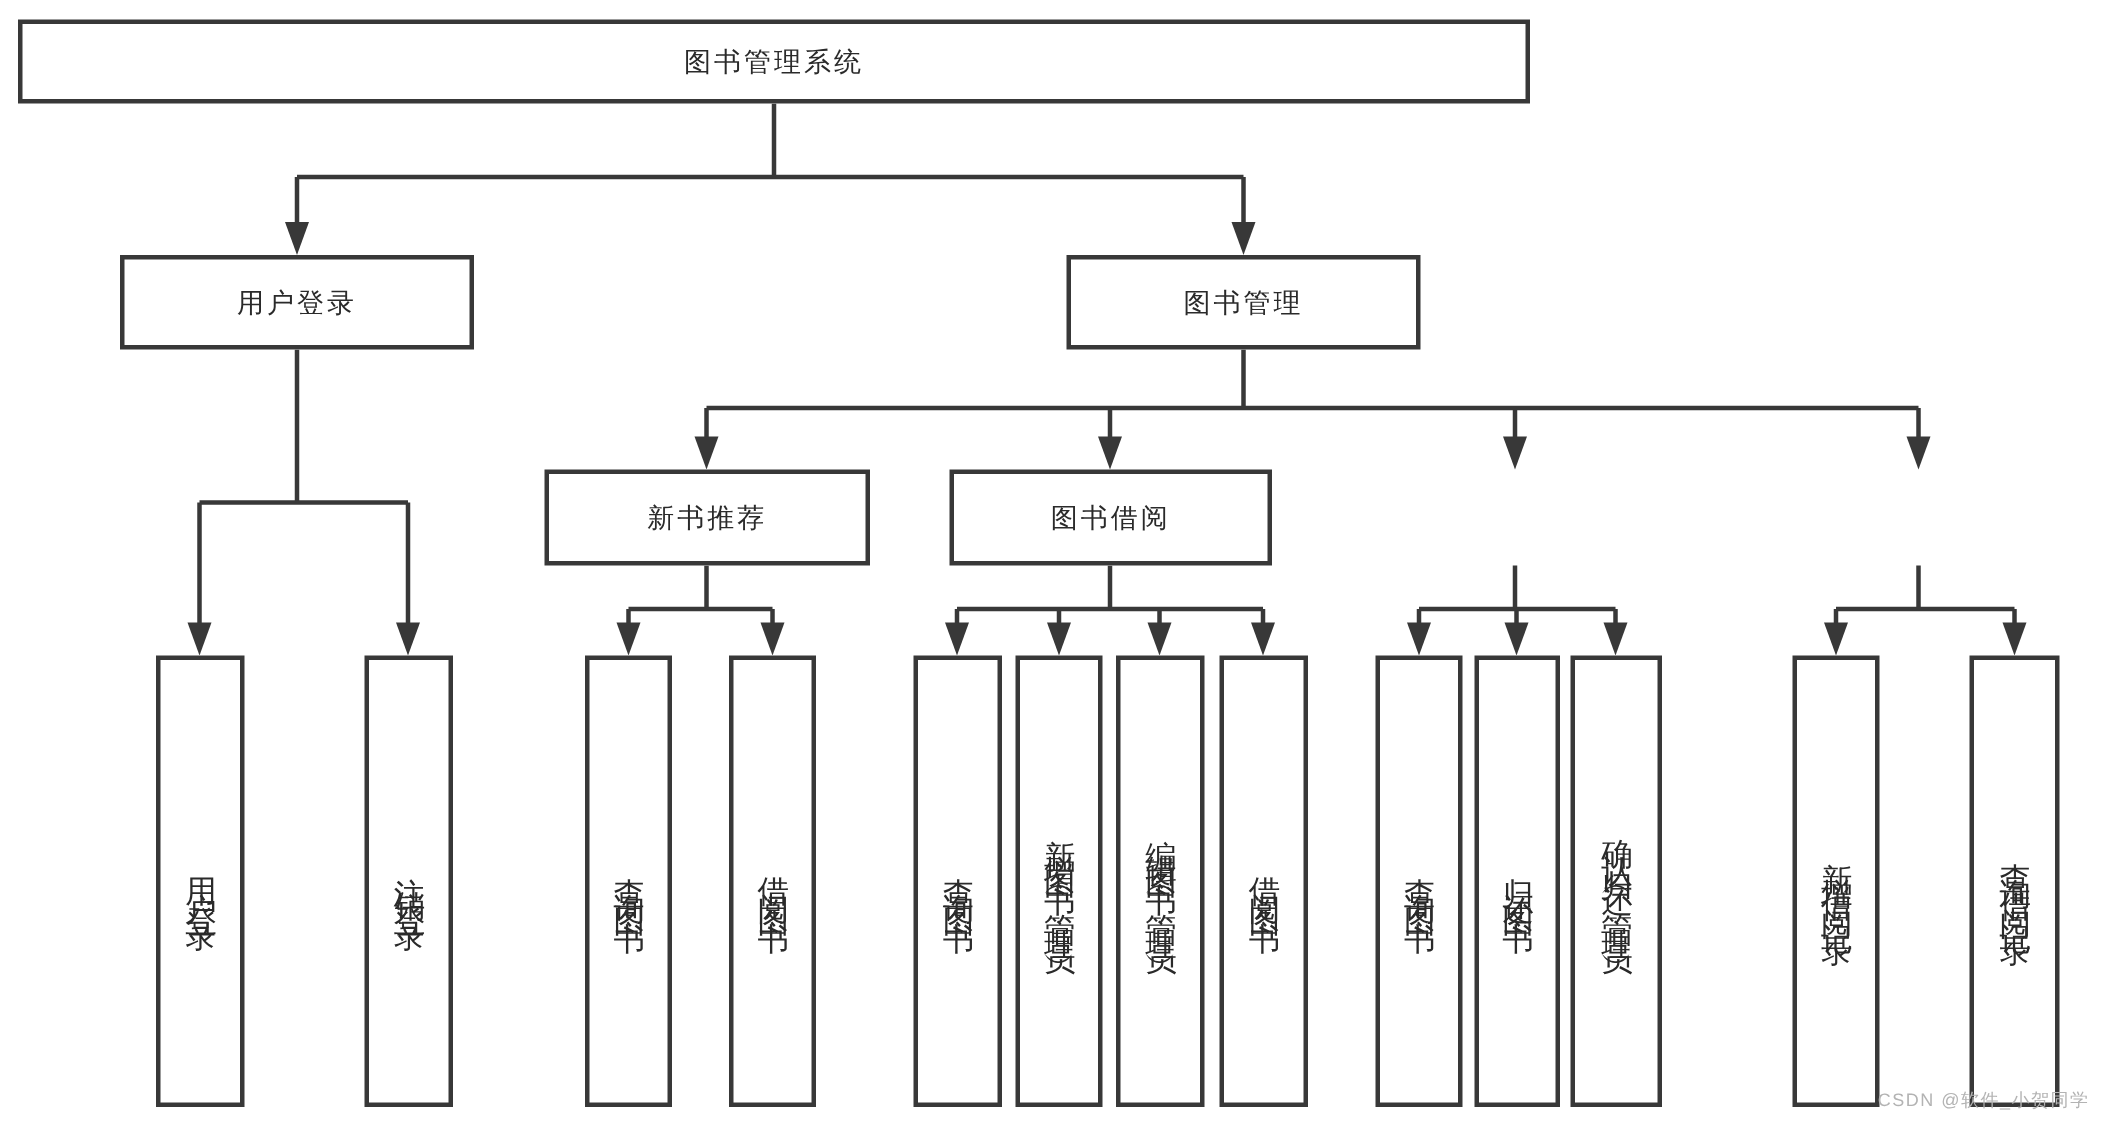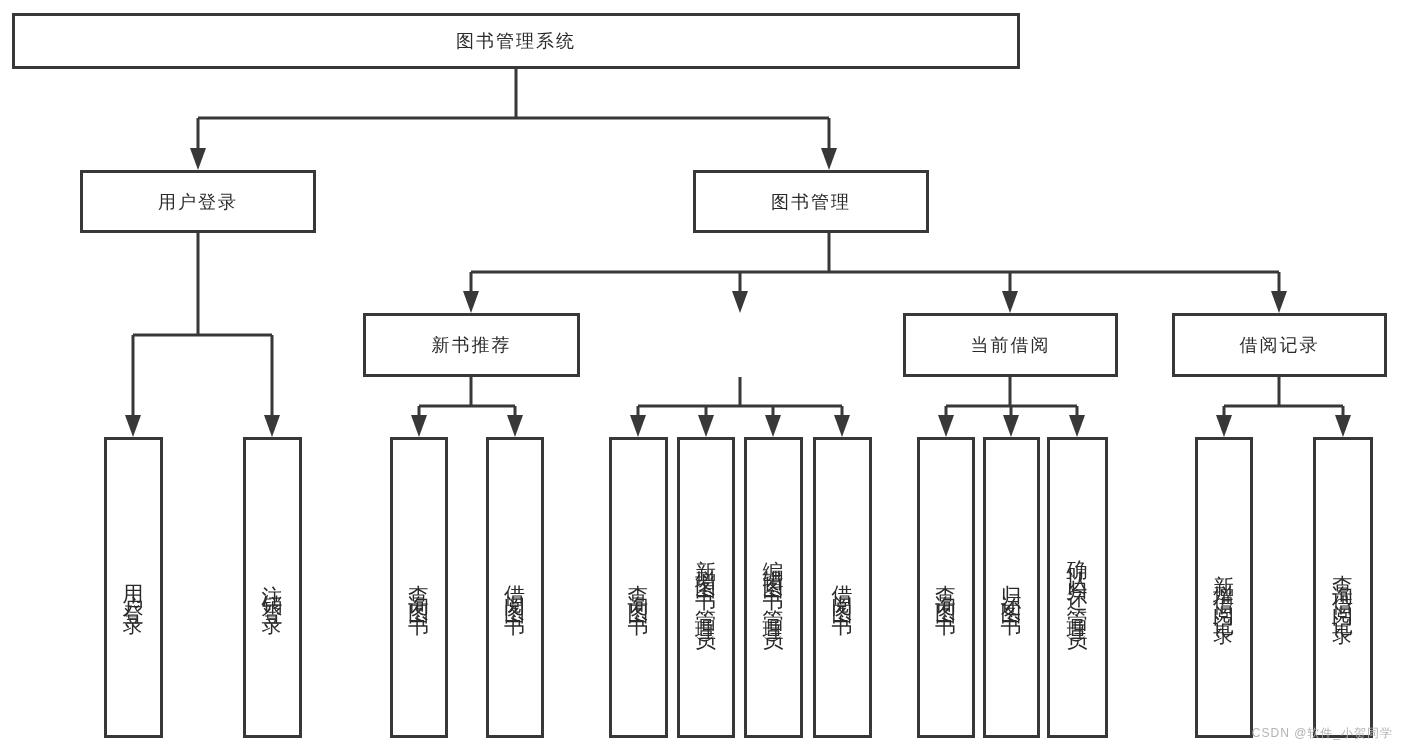--- a/index.html
+++ b/index.html
@@ -116,25 +116,24 @@
     <g>
       <path d="M1279 377 V406 M1224 406 H1343 M1224 406 V417 M1343 406 V417"></path>
       <polygon points="1216,415 1232,415 1224,437"></polygon>
       <polygon points="1335,415 1351,415 1343,437"></polygon>
     </g>
   </svg>
 
   <div class="node h" style="left:12px; top:13px; width:1008px; height:56px;">图书管理系统</div>
 
   <div class="node h" style="left:80px; top:170px; width:236px; height:63px;">用户登录</div>
-  <div class="node h" style="left:693px; top:170px; width:236px; height:63px;">图书管理</div>
+  <div class="node h" style="left:711px; top:170px; width:236px; height:63px;">图书管理</div>
 
   <div class="node h" style="left:363px; top:313px; width:217px; height:64px;">新书推荐</div>
-  <div class="node h" style="left:903px; top:313px; width:215px; height:64px;">当前借阅</div>
-  <div class="node h" style="left:1172px; top:313px; width:215px; height:64px;">借阅记录</div>
+  <div class="node h" style="left:633px; top:313px; width:215px; height:64px;">图书借阅</div>
 
   <div class="node v" style="left:104px; top:437px; width:59px; height:301px;">用户登录</div>
   <div class="node v" style="left:243px; top:437px; width:59px; height:301px;">注销登录</div>
 
   <div class="node v" style="left:390px; top:437px; width:58px; height:301px;">查询图书</div>
   <div class="node v" style="left:486px; top:437px; width:58px; height:301px;">借阅图书</div>
 
   <div class="node v" style="left:609px; top:437px; width:59px; height:301px;">查询图书</div>
   <div class="node v" style="left:677px; top:437px; width:58px; height:301px;">新增图书（管理员）</div>
   <div class="node v" style="left:744px; top:437px; width:59px; height:301px;">编辑图书（管理员）</div>

